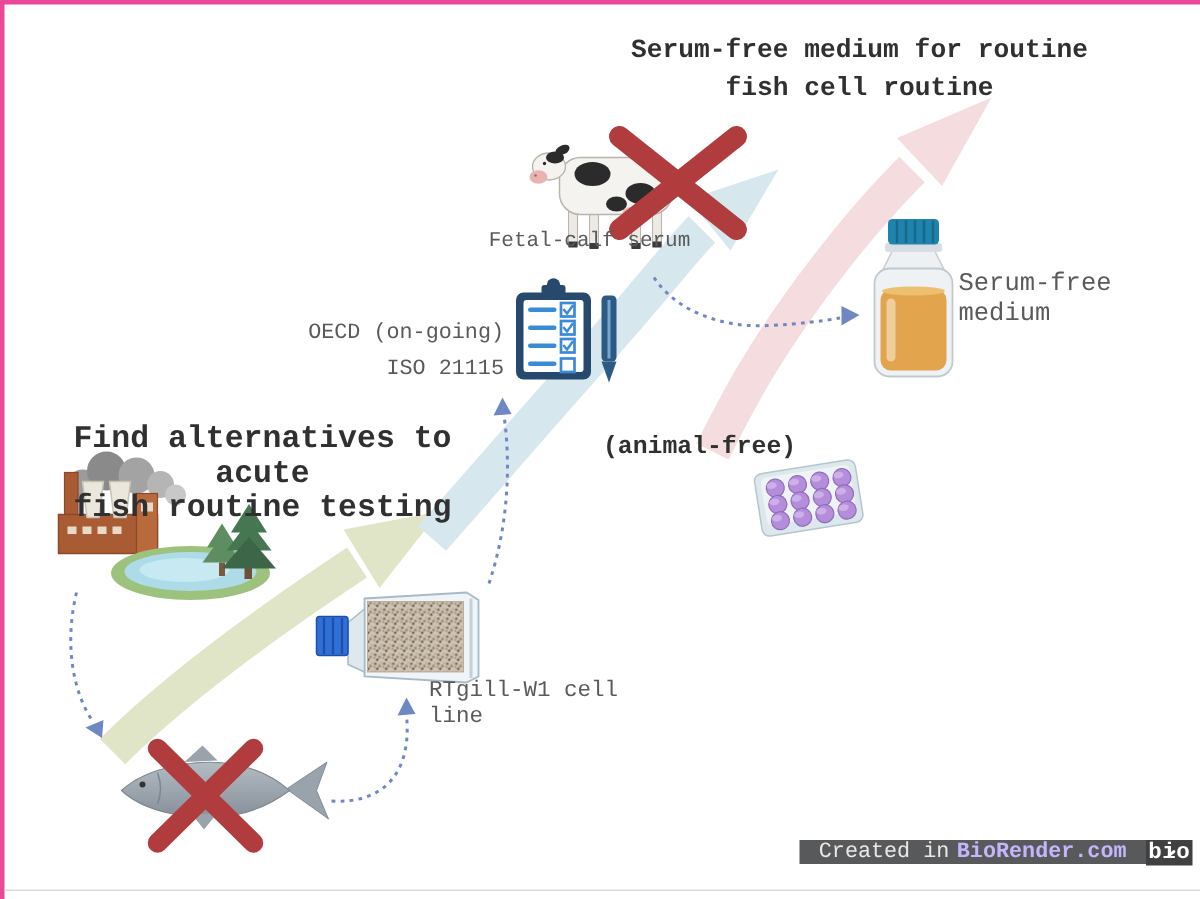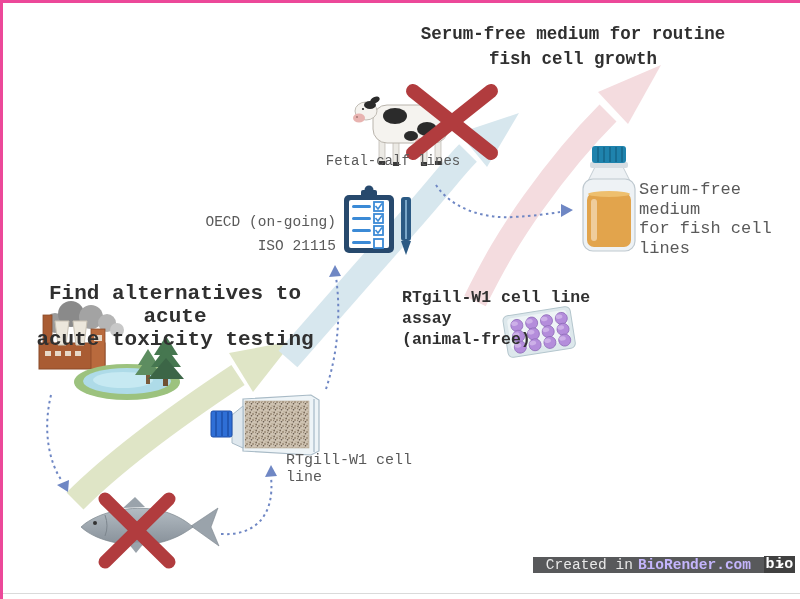--- a/index.html
+++ b/index.html
@@ -13,21 +13,21 @@
   #goal-title{left:410px;top:19px;width:320px;text-align:center;font-size:17.5px;line-height:25px;}
   #fetal-label{left:300px;top:150px;width:180px;text-align:center;font-size:14px;}
   #oecd-block{left:150px;top:207px;width:183px;text-align:right;font-size:14.5px;line-height:24px;}
   #problem-title{left:22px;top:279px;width:300px;text-align:center;font-size:21px;line-height:23px;}
   #assay-title{left:399px;top:284px;width:240px;text-align:left;font-size:16.5px;line-height:21px;}
   #flask-label{left:283px;top:449px;width:160px;font-size:15px;}
   #bottle-label{left:636px;top:177px;width:160px;font-size:17px;line-height:19.5px;}
   #artwork{position:absolute;left:0;top:0;}
   #bottom-line{position:absolute;left:0;top:590px;width:100%;height:1px;background:#dadada;}
   #badge{
-    position:absolute;right:6px;bottom:20px;display:flex;align-items:center;height:31px;
+    position:absolute;right:6px;bottom:9px;display:flex;align-items:flex-start;height:31px;
   }
   #badge-bar{
     background:#58595b;color:#e9e9e9;display:flex;align-items:center;
     padding:0 13px;font-size:14.5px;white-space:nowrap;
   }
   #badge-bar b{color:#c4b5fd;margin-left:5px;}
   #badge-logo{
     width:31px;background:#404040;color:#ffffff;display:flex;align-items:center;justify-content:center;
     font-size:15px;font-weight:bold;position:relative;letter-spacing:.3px;
   }
@@ -246,45 +246,43 @@
       <line x1="595" y1="144" x2="595" y2="159" stroke="#16688c" stroke-width="1.6"></line>
       <line x1="601" y1="144" x2="601" y2="159" stroke="#16688c" stroke-width="1.6"></line>
       <line x1="607" y1="144" x2="607" y2="159" stroke="#16688c" stroke-width="1.6"></line>
       <line x1="613" y1="144" x2="613" y2="159" stroke="#16688c" stroke-width="1.6"></line>
       <line x1="619" y1="144" x2="619" y2="159" stroke="#16688c" stroke-width="1.6"></line>
     </g>
   </svg>
 
   <div id="goal-title" class="txt bold-title">
     <div>Serum-free medium for routine</div>
-    <div>fish cell growth</div>
-  </div>
-
-  <div id="fetal-label" class="txt">Fetal-calf lines</div>
+    <div>fish cell routine</div>
+  </div>
+
+  <div id="fetal-label" class="txt">Fetal-calf serum</div>
 
   <div id="oecd-block" class="txt">
     <div>OECD (on-going)</div>
     <div>ISO 21115</div>
   </div>
 
   <div id="problem-title" class="txt bold-title">
     <div>Find alternatives to acute</div>
-    <div>acute toxicity testing</div>
+    <div>fish routine testing</div>
   </div>
 
   <div id="assay-title" class="txt bold-title">
-    <div>RTgill-W1 cell line assay</div>
     <div>(animal-free)</div>
   </div>
 
   <div id="flask-label" class="txt">RTgill-W1 cell line</div>
 
   <div id="bottle-label" class="txt">
     <div>Serum-free medium</div>
-    <div>for fish cell lines</div>
   </div>
 
   <div id="bottom-line"></div>
 
   <div id="badge">
     <div id="badge-bar">
       <span>Created in</span>
       <b>BioRender.com</b>
     </div>
     <div id="badge-logo">

